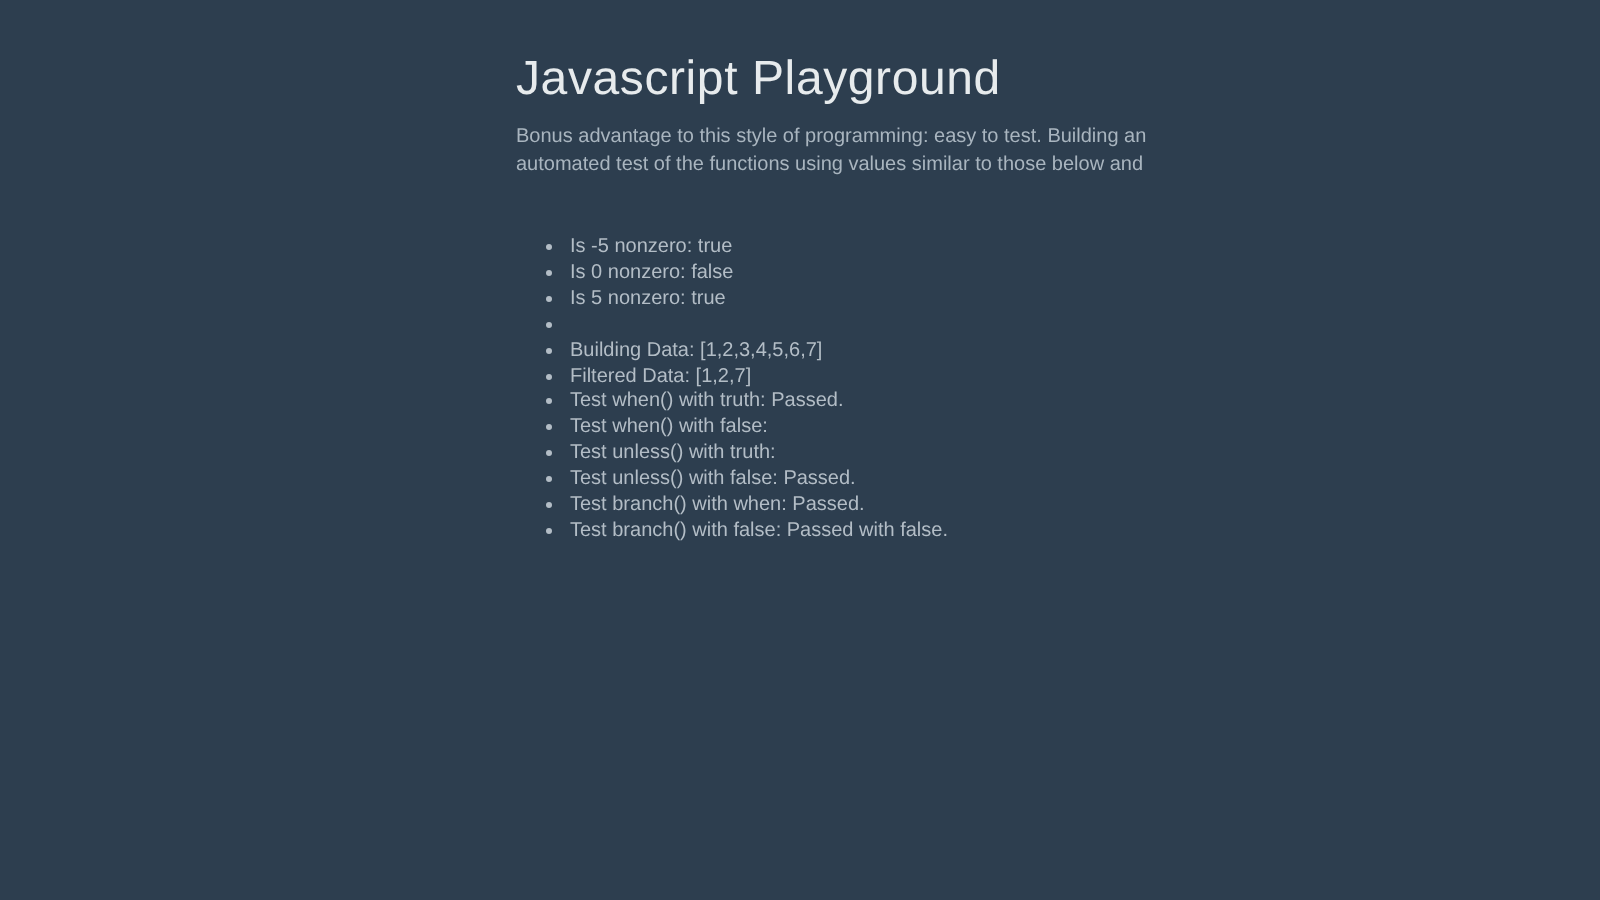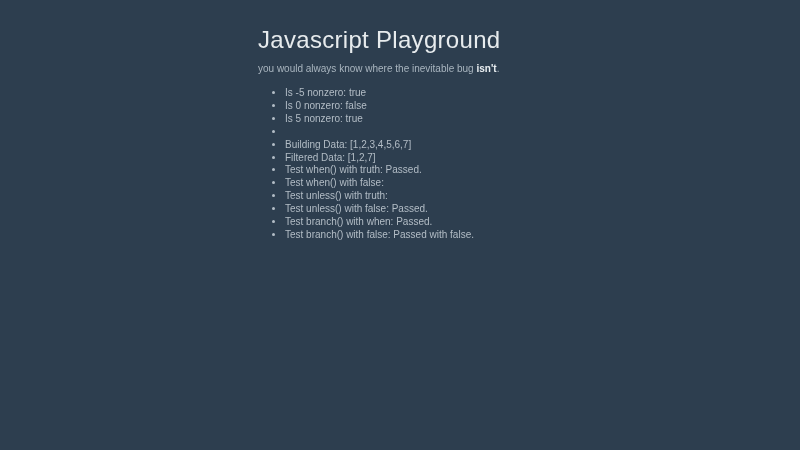--- a/index.html
+++ b/index.html
@@ -41,21 +41,21 @@
   }
   p.intro .line {
     display: block;
     white-space: nowrap;
   }
   p.intro strong {
     color: var(--bold-color);
     font-weight: 700;
   }
   ul.results {
-    margin: 11px 0 0 0;
+    margin: 28px 0 0 0;
     padding: 0 0 0 27px;
     list-style: disc;
     font-size: 10px;
     line-height: 12.9px;
     color: var(--list-color);
   }
   ul.results li {
     white-space: nowrap;
   }
   ul.results li.bold > span {
@@ -72,21 +72,22 @@
     color: var(--list-color);
   }
 </style>
 </head>
 <body>
 
 <div class="slide">
   <h1 class="page-title">Javascript Playground</h1>
 
   <p class="intro">
-    <span class="line"><span>you would always know where the inevitable bug </span><strong>isn't</strong><span>.</span></span>
+    <span class="line">Bonus advantage to this style of programming: easy to test. Building an</span>
+    <span class="line">automated test of the functions using values similar to those below and</span>
   </p>
 
   <ul class="results" id="results-list">
       <li><span>Is -5 nonzero: true</span></li>
       <li><span>Is 0 nonzero: false</span></li>
       <li><span>Is 5 nonzero: true</span></li>
       <li class="bold"></li>
       <li><span>Building Data: [1,2,3,4,5,6,7]</span></li>
       <li><span>Filtered Data: [1,2,7]</span></li>
       <li><span>Test when() with truth: Passed.</span></li>

